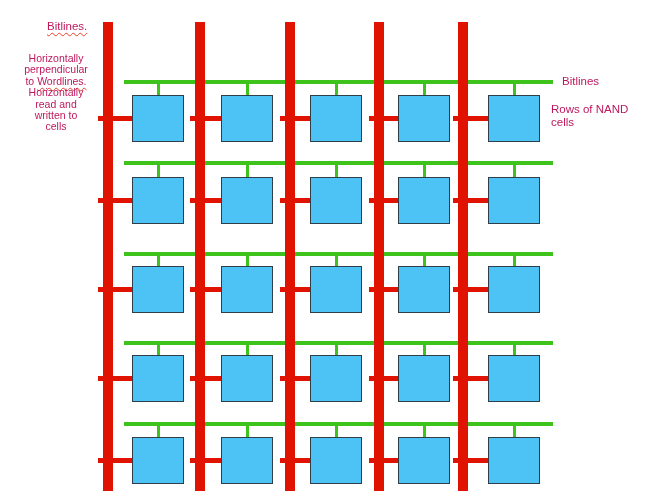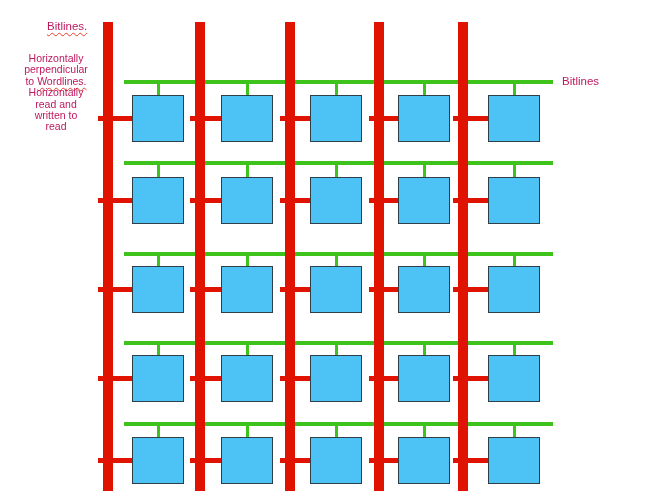--- a/index.html
+++ b/index.html
@@ -47,21 +47,21 @@
 
 <div id="canvas" style="--red: #e01300; --green: #3ec31c; --blue: #4dc2f4; --cellborder: #2f3f4a; --squiggle: #e8402a;">
   <div id="bitlines-label"><span class="sq">Bitlines.</span></div>
   <div id="left-note">
       <div><span>Horizontally</span></div>
       <div><span>perpendicular</span></div>
       <div><span>to </span><span class="sq">Wordlines.</span></div>
       <div><span>Horizontally</span></div>
       <div><span>read and</span></div>
       <div><span>written to</span></div>
-      <div><span>read</span></div>
+      <div><span>cells</span></div>
     </div>
   <div id="diagram-layer">
       <div class="wordline" style="left: 124px; top: 80px; width: 429px; height: 4px;"></div>
       <div class="wordline" style="left: 124px; top: 161px; width: 429px; height: 4px;"></div>
       <div class="wordline" style="left: 124px; top: 252px; width: 429px; height: 4px;"></div>
       <div class="wordline" style="left: 124px; top: 341px; width: 429px; height: 4px;"></div>
       <div class="wordline" style="left: 124px; top: 422px; width: 429px; height: 4px;"></div>
       <div class="gstub" style="left: 156.5px; top: 82px; width: 3px; height: 15px;"></div>
       <div class="rstub" style="left: 98px; top: 116px; width: 36px; height: 5px;"></div>
       <div class="gstub" style="left: 245.5px; top: 82px; width: 3px; height: 15px;"></div>
@@ -137,13 +137,14 @@
       <div class="cell" style="left: 310px; top: 355px; width: 52px; height: 47px;"></div>
       <div class="cell" style="left: 398px; top: 355px; width: 52px; height: 47px;"></div>
       <div class="cell" style="left: 488px; top: 355px; width: 52px; height: 47px;"></div>
       <div class="cell" style="left: 132px; top: 437px; width: 52px; height: 47px;"></div>
       <div class="cell" style="left: 221px; top: 437px; width: 52px; height: 47px;"></div>
       <div class="cell" style="left: 310px; top: 437px; width: 52px; height: 47px;"></div>
       <div class="cell" style="left: 398px; top: 437px; width: 52px; height: 47px;"></div>
       <div class="cell" style="left: 488px; top: 437px; width: 52px; height: 47px;"></div>
     </div>
   <div id="wordlines-label">Bitlines</div>
+  <div id="nand-label">Rows of NAND cells</div>
 </div>
 
 </body></html>

